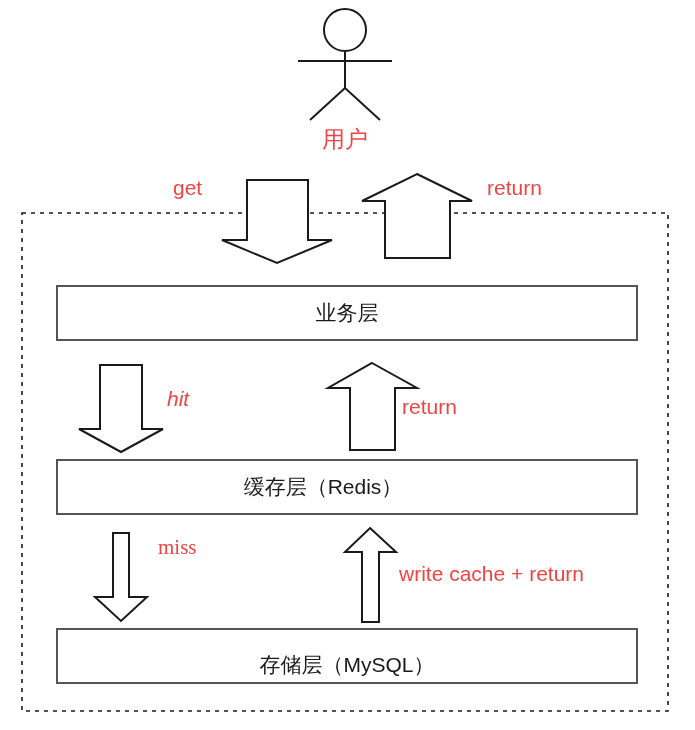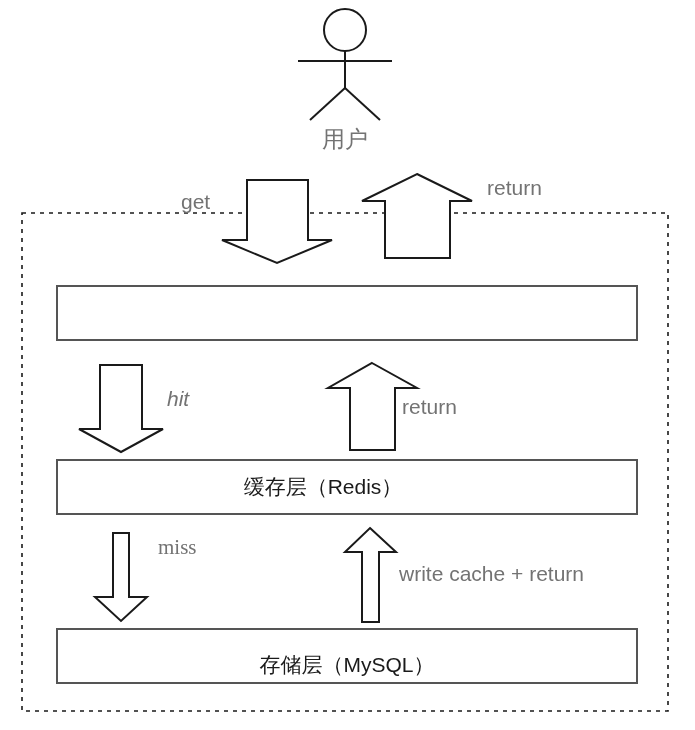--- a/index.html
+++ b/index.html
@@ -43,21 +43,21 @@
     stroke-width: 2;
   }
   .dashed-container {
     fill: none;
     stroke: #1a1a1a;
     stroke-width: 1.6;
     stroke-dasharray: 4 5;
   }
   .txt {
     position: absolute;
-    color: #737373;
+    color: #ef4444;
     white-space: nowrap;
     line-height: 1;
   }
   .label-box {
     position: absolute;
     display: flex;
     align-items: center;
     justify-content: center;
     color: #1a1a1a;
     white-space: nowrap;
@@ -110,26 +110,27 @@
 
   <svg class="layer">
     <rect class="box-rect" x="57" y="286" width="580" height="54"></rect>
     <rect class="box-rect" x="57" y="460" width="580" height="54"></rect>
     <rect class="box-rect" x="57" y="629" width="580" height="54"></rect>
   </svg>
 
   <div class="txt fs-actor" style="left:322px; top:128px;">用户</div>
 
 
+  <div class="label-box fs-boxlbl" style="left:57px; top:286px; width:580px; height:54px;">业务层</div>
 
   <div class="label-box fs-boxlbl" style="left:57px; top:460px; width:532px; height:54px;">缓存层（Redis）</div>
 
   <div class="label-box fs-boxlbl" style="left:57px; top:629px; width:580px; height:72px;">存储层（MySQL）</div>
 
-  <div class="txt fs-edge" style="left:181px; top:177px;margin-top:14px;">get</div>
+  <div class="txt fs-edge" style="left:173px; top:177px;">get</div>
 
   <div class="txt fs-edge" style="left:487px; top:177px;">return</div>
 
   <div class="txt fs-edge" style="left:167px; top:388px;font-style:italic;">hit</div>
 
   <div class="txt fs-edge" style="left:402px; top:396px;">return</div>
 
   <div class="txt fs-edge" style="left:158px; top:537px;font-family:Liberation Serif, serif;">miss</div>
 
   <div class="txt fs-edge" style="left:399px; top:563px;text-align:right;">write cache + return</div>

